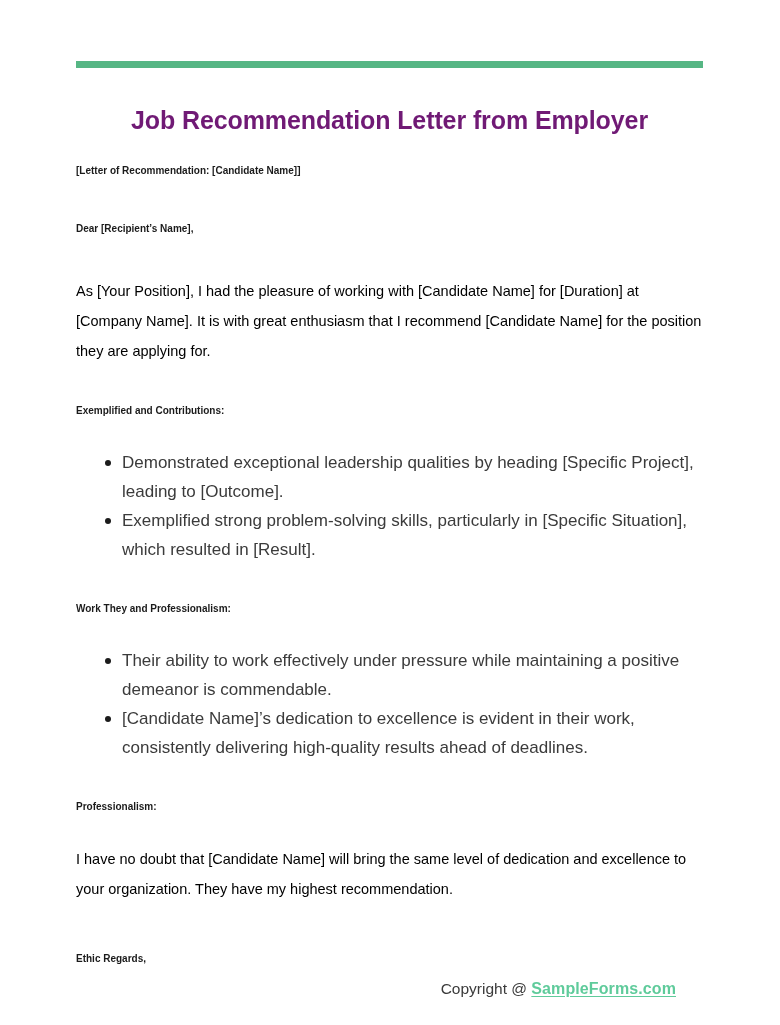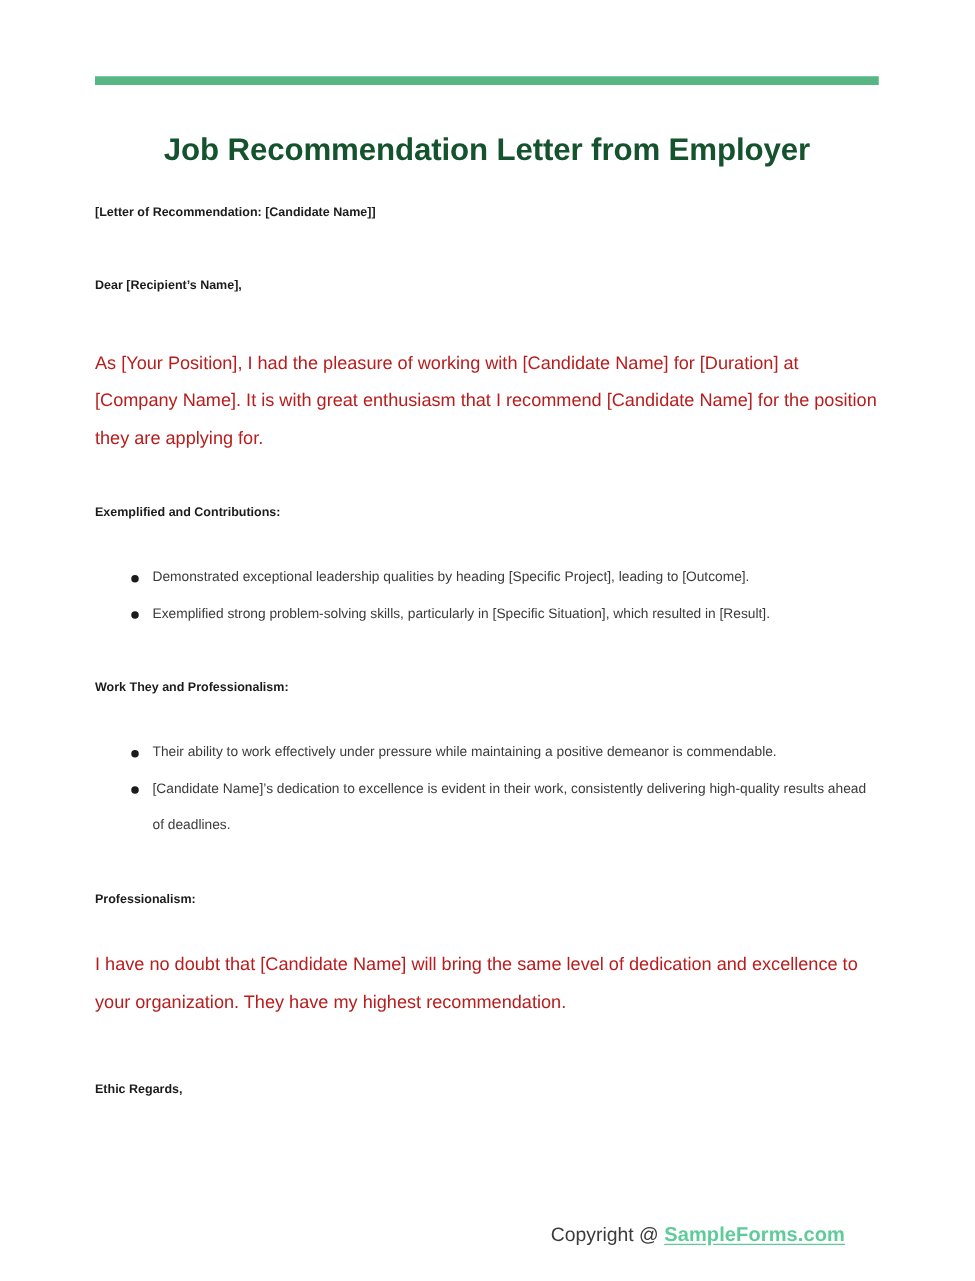--- a/index.html
+++ b/index.html
@@ -32,21 +32,21 @@
     height: 7px;
     background: #56b684;
   }
 
   .doc-title {
     position: absolute;
     left: 76px;
     top: 86px;
     width: 627px;
     text-align: center;
-    color: #14532d;
+    color: #701a75;
     font-size: 25px;
     font-weight: bold;
     letter-spacing: -0.1px;
     line-height: 34px;
     white-space: nowrap;
   }
 
   
   .content {
     position: absolute;
@@ -62,21 +62,21 @@
     color: #1b1b1b;
     font-weight: bold;
     font-size: 10px;
     line-height: 22px;
   }
 
   .subject   { margin: 0 0 36px 0; }
   .salutation{ margin: 0 0 36px 0; }
 
   .para {
-    color: #b91c1c;
+    color: #000000;
     font-size: 14.5px;
     line-height: 30px;
     margin: 0;
   }
 
   .section-head {
     margin: 0;
   }
 
   .spacer-lg { height: 34px; }
@@ -84,21 +84,21 @@
 
   ul.bullets {
     list-style: none;
     margin: 0;
     padding: 0;
   }
   ul.bullets li {
     position: relative;
     padding-left: 46px;
     color: #3b3b3b;
-    font-size: 11px;
+    font-size: 17px;
     line-height: 29px;
     margin: 0;
   }
   ul.bullets li .dot {
     position: absolute;
     left: 29px;
     top: 12px;
     width: 6px;
     height: 6px;
     border-radius: 50%;

